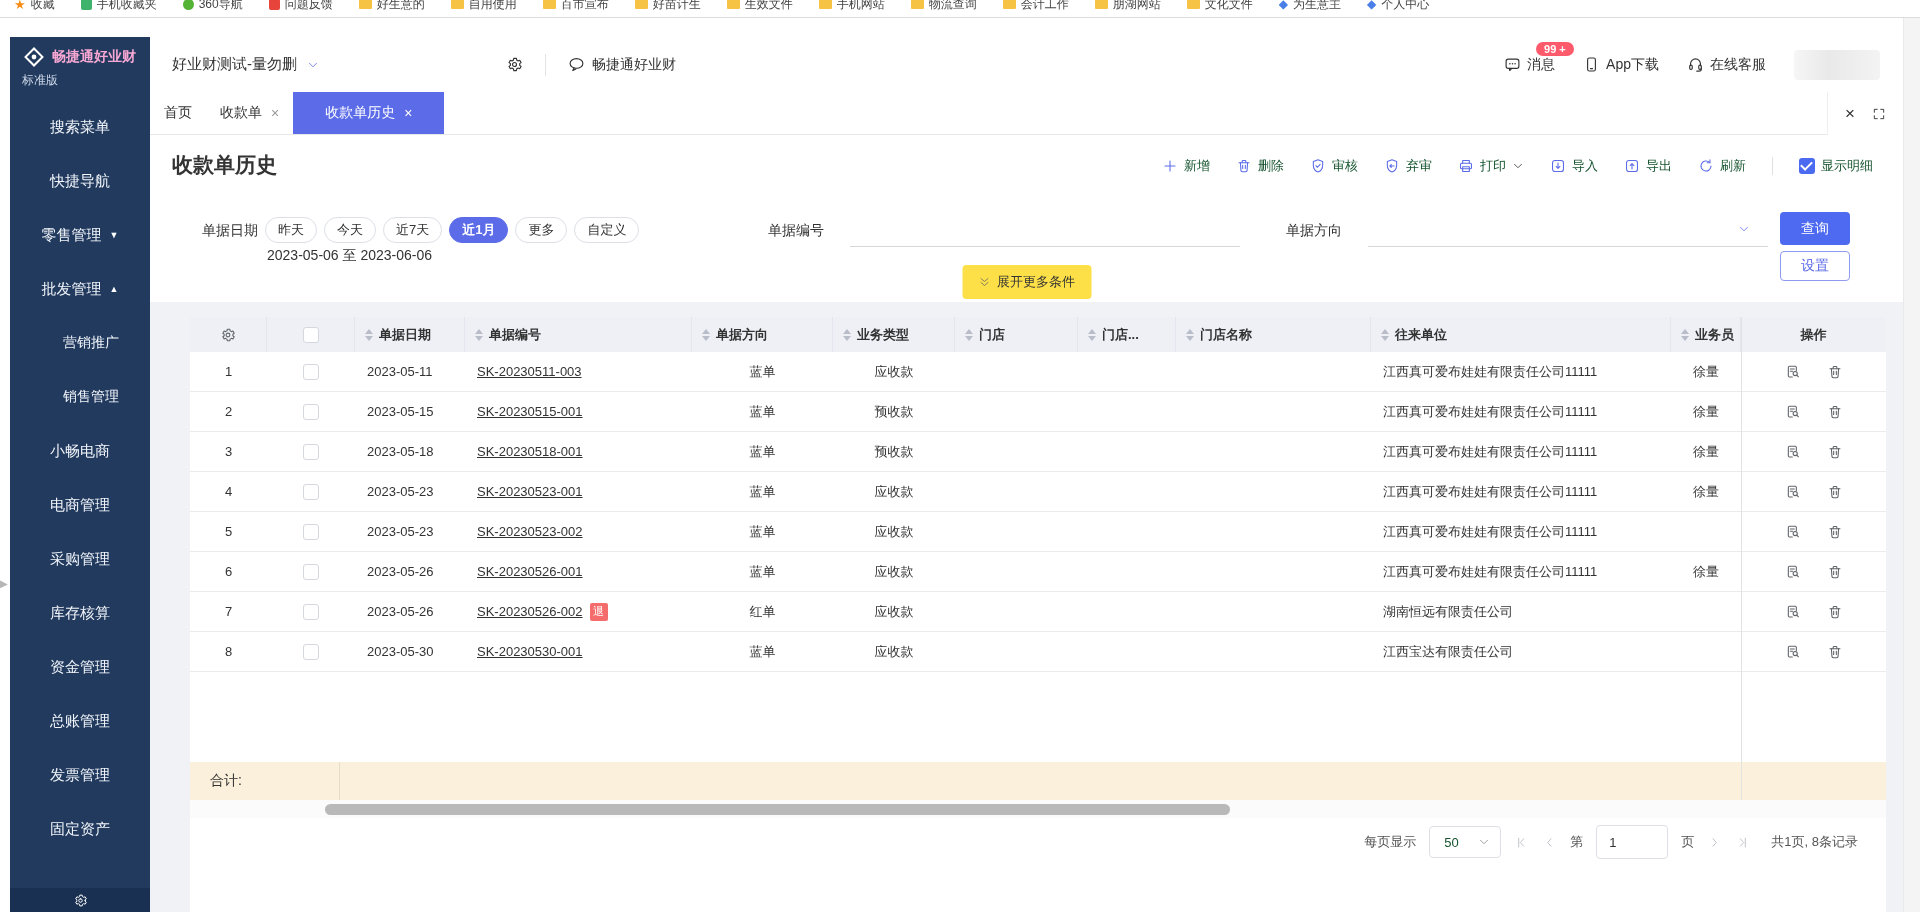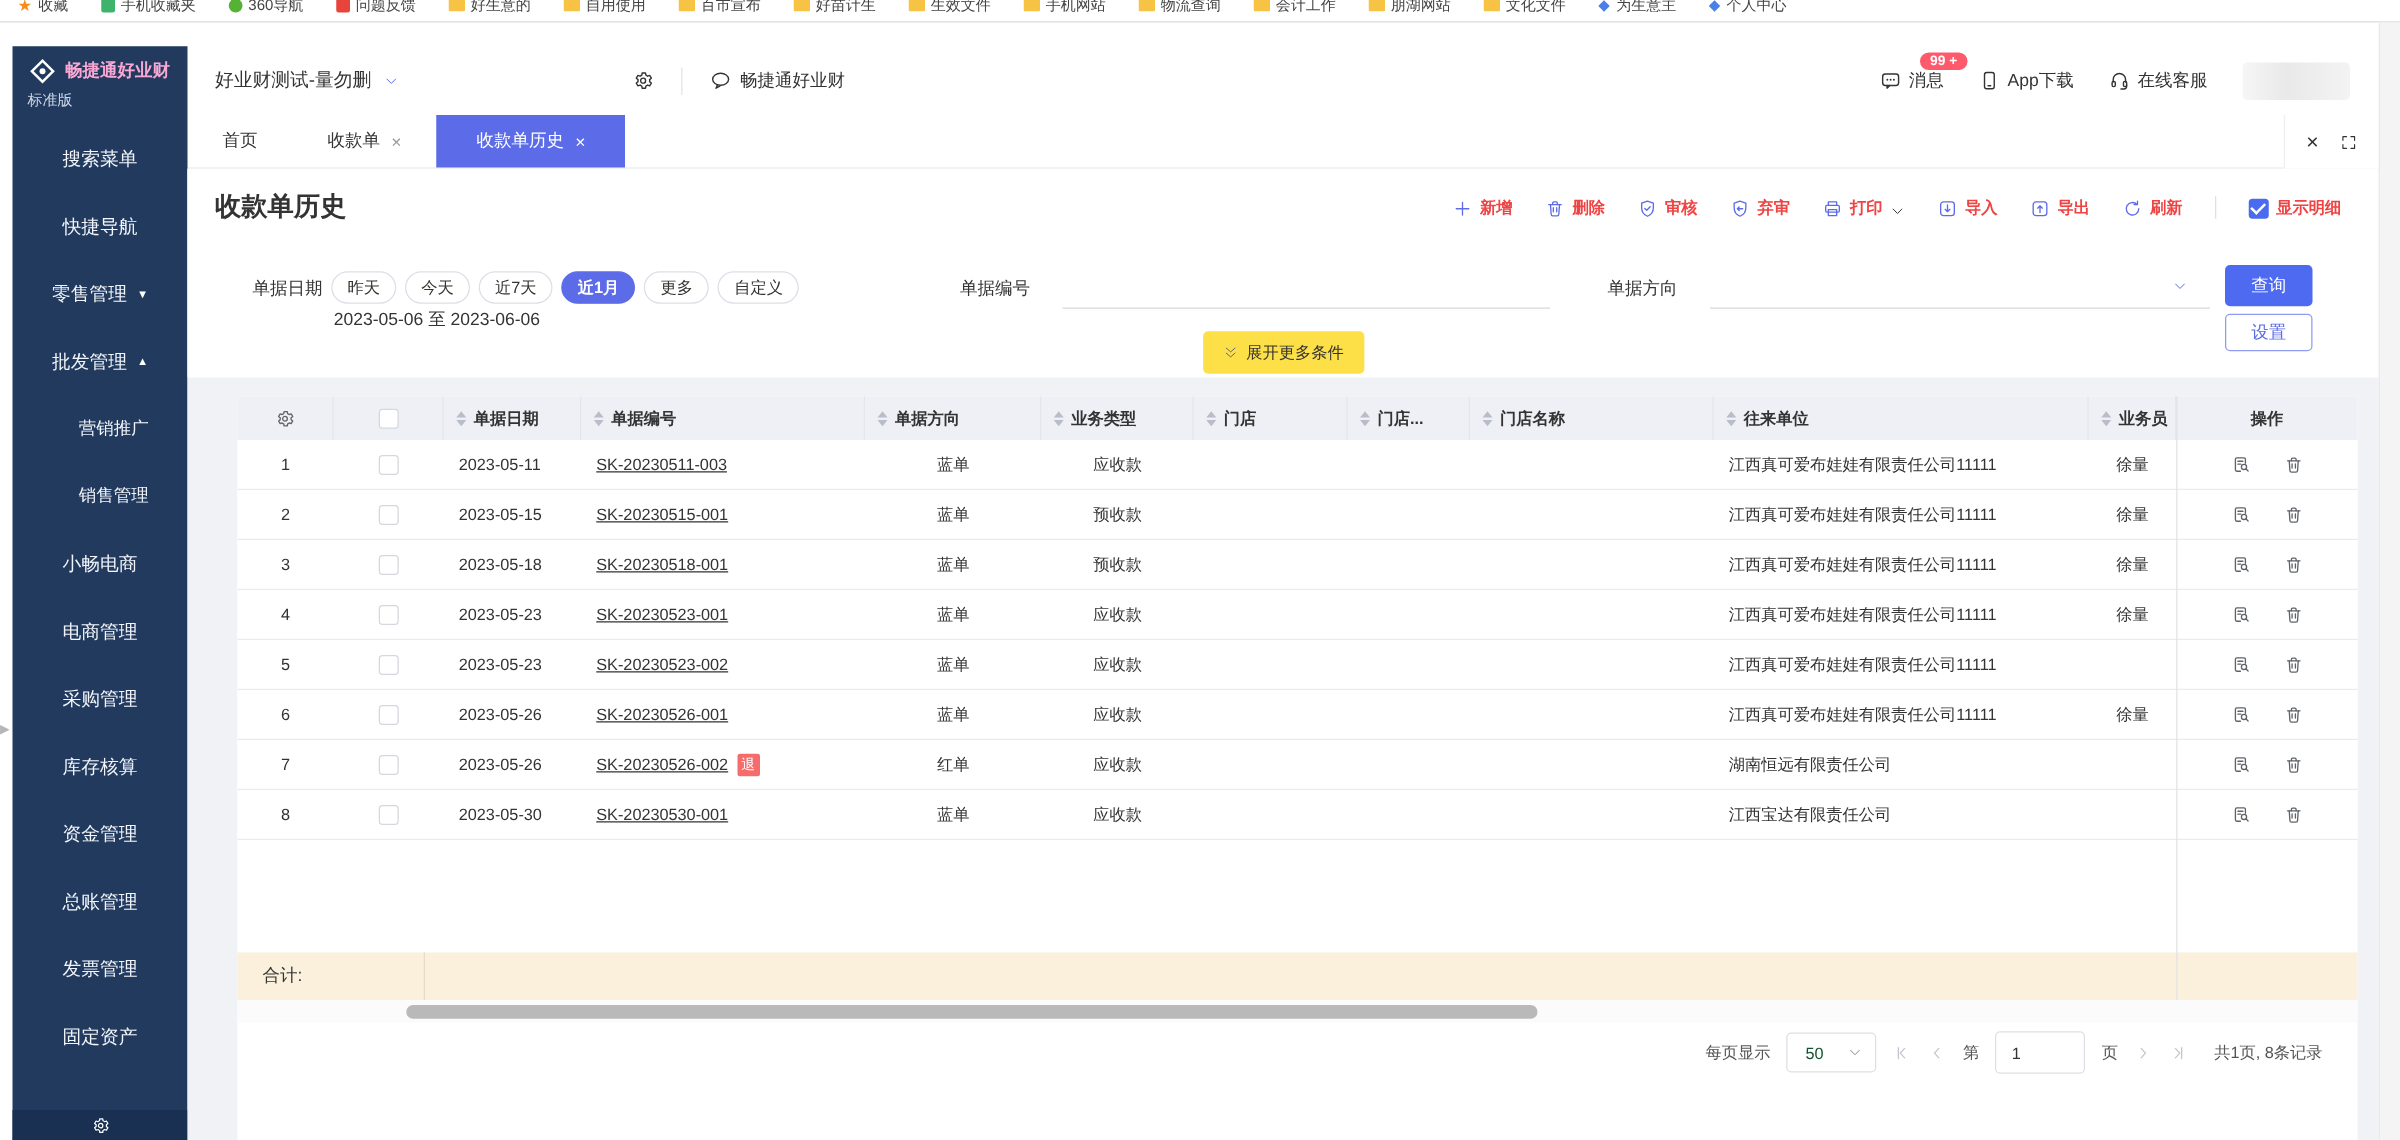--- a/index.html
+++ b/index.html
@@ -32,21 +32,21 @@
   .tr-item { display:flex; align-items:center; gap:6px; font-size:14px; color:#333; position:relative; }
   .badge { position:absolute; top:-14px; left:32px; background:#fd5b6c; color:#fff; font-size:11px;
     font-weight:bold; padding:1px 8px; border-radius:9px; white-space:nowrap; }
   .avatar { width:86px; height:30px; border-radius:4px;
     background:linear-gradient(90deg,#f6f6f6,#e9e9e9 40%,#f3f3f3); }
   svg.ic { width:17px; height:17px; display:block; }
 
   
   .tabbar { position:absolute; left:150px; top:92px; width:1753px; height:43px; background:#fff;
     border-bottom:1px solid #e8e8e8; display:flex; align-items:stretch; }
-  .tab { display:flex; align-items:center; gap:9px; padding:0 28px; font-size:14px; color:#333; cursor:pointer; }
+  .tab { display:flex; align-items:center; gap:9px; padding:0 14px; font-size:14px; color:#333; cursor:pointer; }
   .tab .x { color:#999; font-size:14px; }
   .tab.active { background:#5c6ce8; color:#fff; padding:0 32px; }
   .tab.active .x { color:#fff; }
   .tab-actions { position:absolute; right:0; top:0; height:43px; width:76px; background:#fff;
     border-left:1px solid #efefef; display:flex; align-items:center; justify-content:space-evenly; }
   .tab-actions .x { font-size:17px; color:#333; cursor:pointer; }
   .tab-actions svg { width:14px; height:14px; color:#333; }
 
   
   .sidebar { position:absolute; left:10px; top:37px; width:140px; height:875px; background:#213a5e; }
@@ -63,21 +63,21 @@
   .side-footer { position:absolute; left:0; bottom:0; width:140px; height:24px; background:#1a3052;
     display:flex; align-items:center; justify-content:center; color:#fff; }
   .side-footer svg { width:15px; height:15px; }
   .collapse-handle { position:absolute; left:0; top:578px; color:#b5b5b5; font-size:10px; }
 
   
   .main { position:absolute; left:150px; top:135px; width:1753px; height:777px; background:#f0f2f5; }
   .panel-top { position:relative; width:100%; height:167px; background:#fff; }
   .page-title { position:absolute; left:22px; top:16px; font-size:21px; font-weight:bold; color:#333; }
   .toolbar { position:absolute; right:30px; top:22px; display:flex; align-items:center; gap:26px; }
-  .tb-btn { display:flex; align-items:flex-end; gap:6px; font-size:13px; color:#ef4444; cursor:pointer; white-space:nowrap;font-weight:bold; }
+  .tb-btn { display:flex; align-items:center; gap:6px; font-size:13px; color:#14532d; cursor:pointer; white-space:nowrap; }
   .tb-btn svg { width:16px; height:16px; color:#5c6ce8; }
   .tb-btn .caret svg { width:11px; height:11px; color:#333; }
   .tb-div { width:1px; height:18px; background:#e0e0e0; }
   .cbx { width:16px; height:16px; border-radius:3px; background:#4a6af0; position:relative; }
   .cbx::after { content:""; position:absolute; left:4px; top:1px; width:5px; height:9px;
     border:solid #fff; border-width:0 2px 2px 0; transform:rotate(45deg); }
 
   
   .f-label { position:absolute; font-size:14px; color:#333; }
   .pills { position:absolute; left:115px; top:82px; display:flex; gap:7px; }

